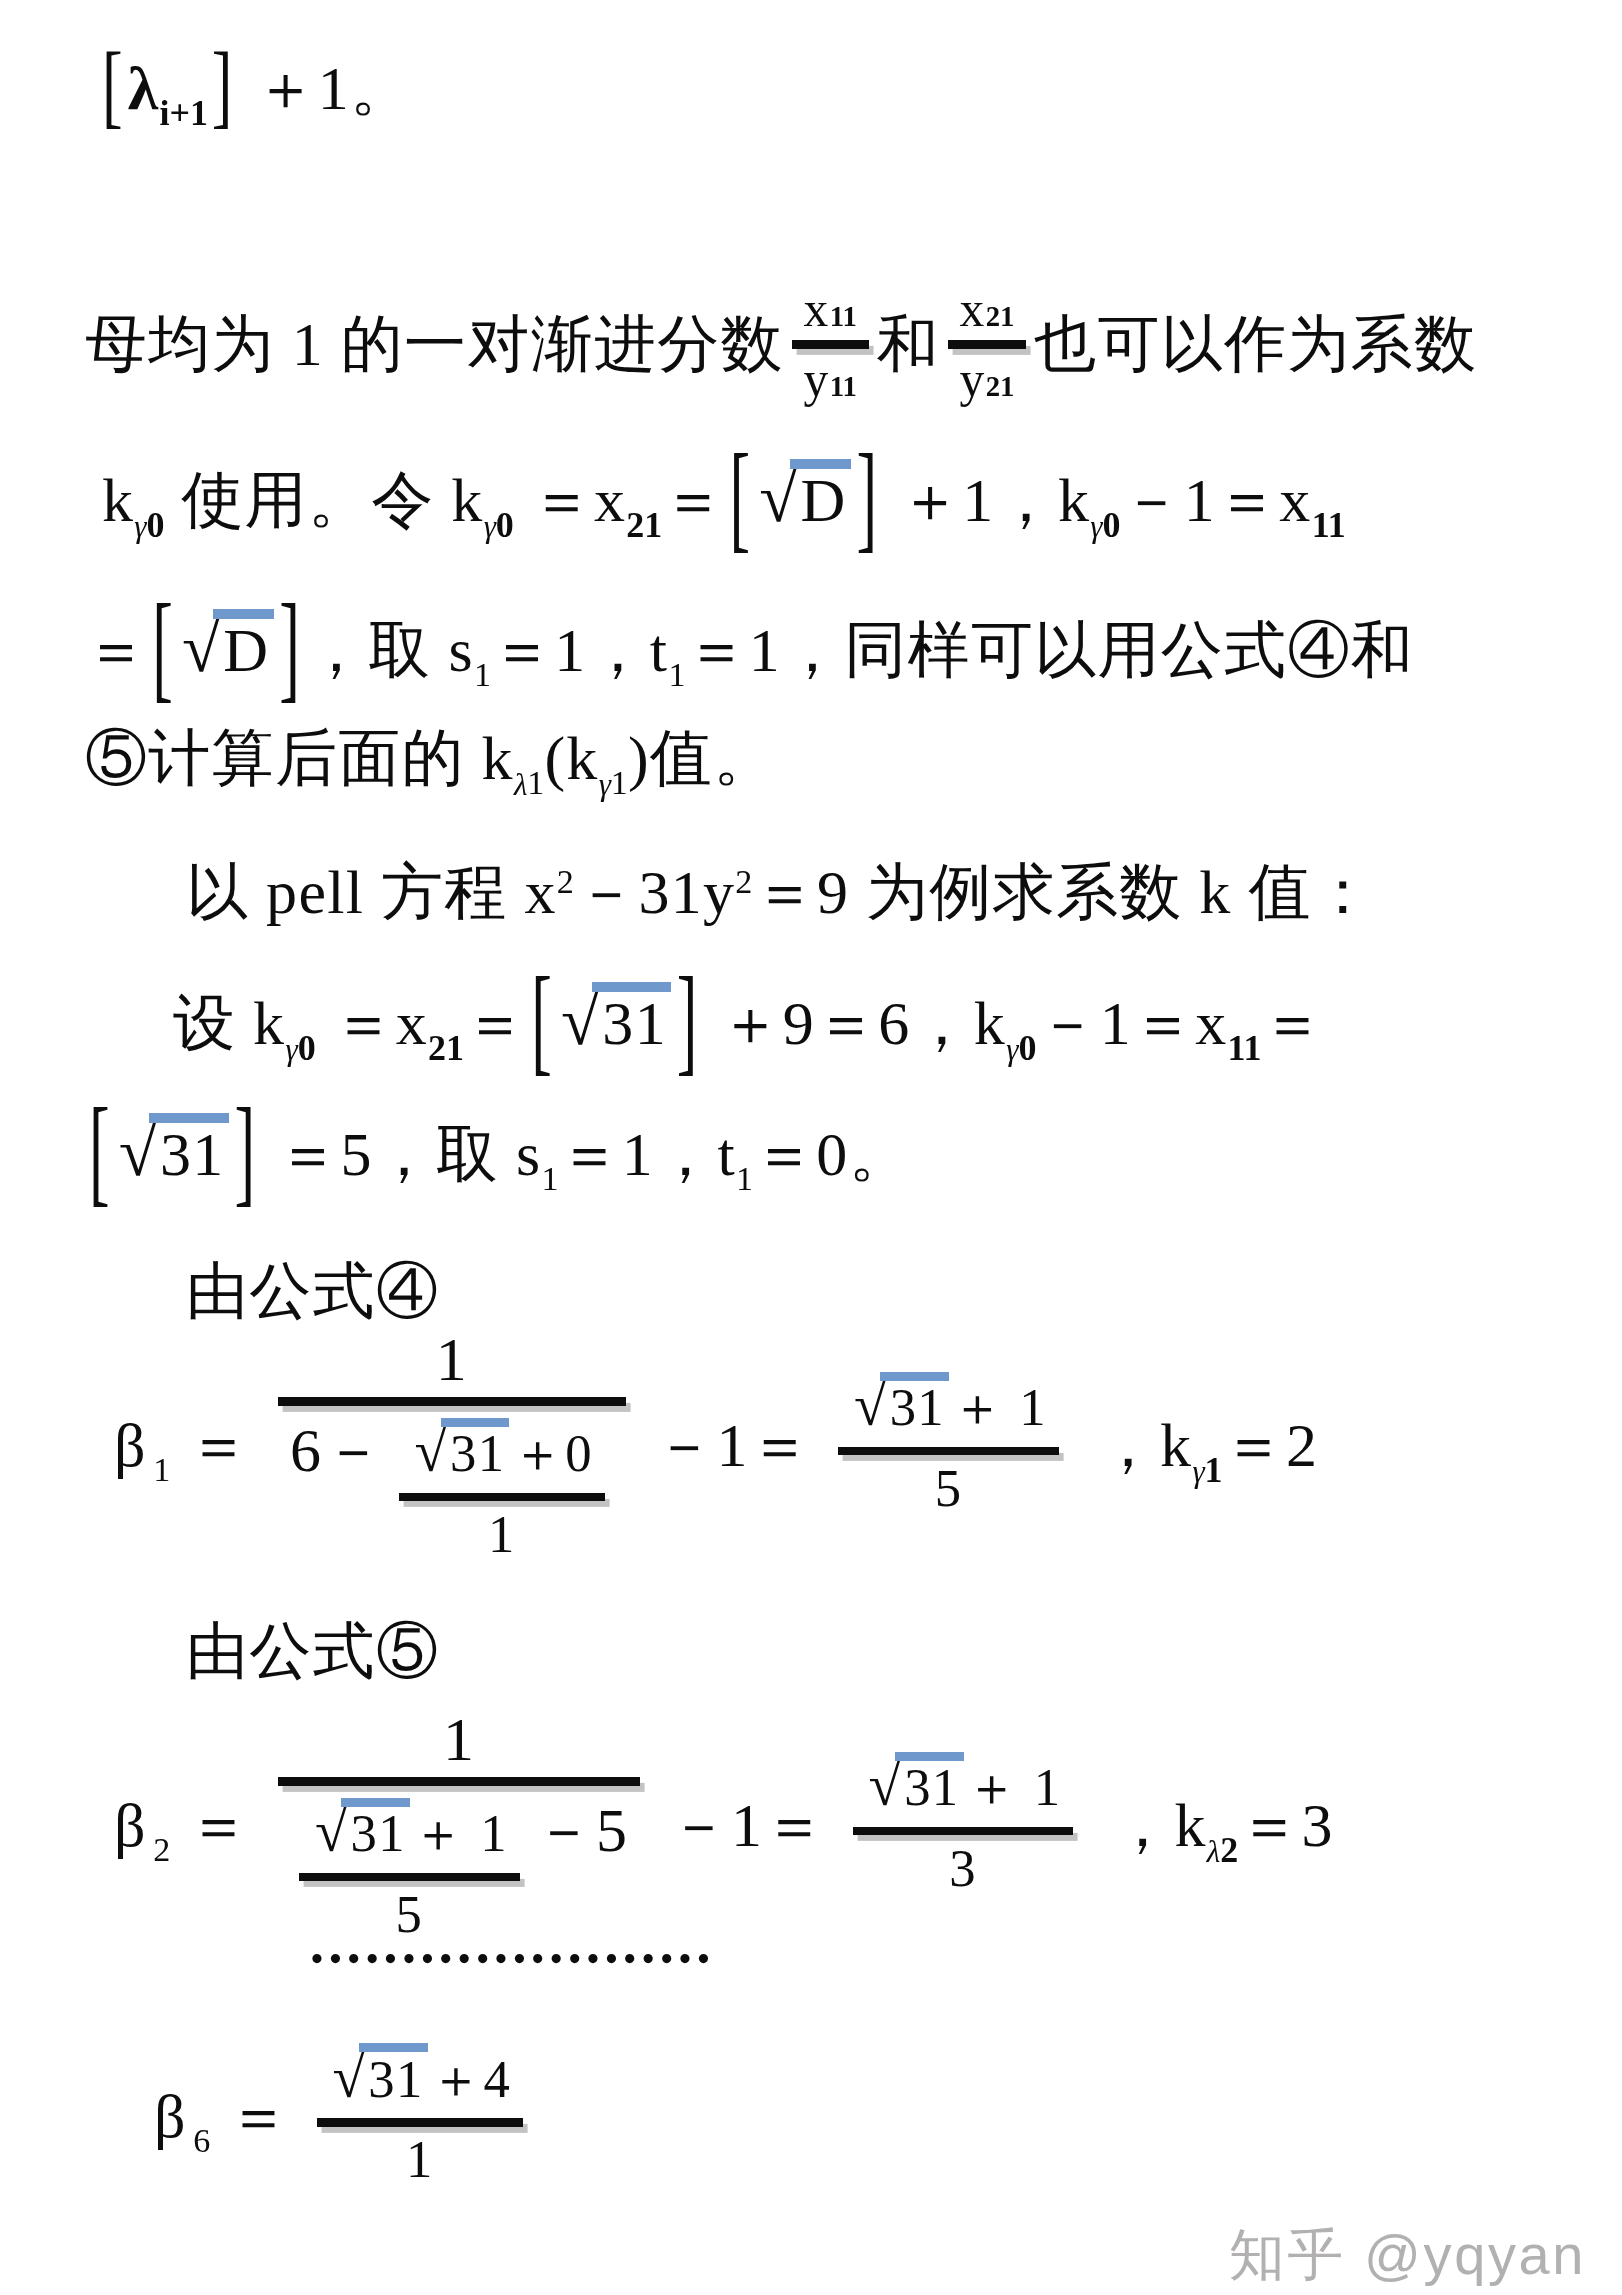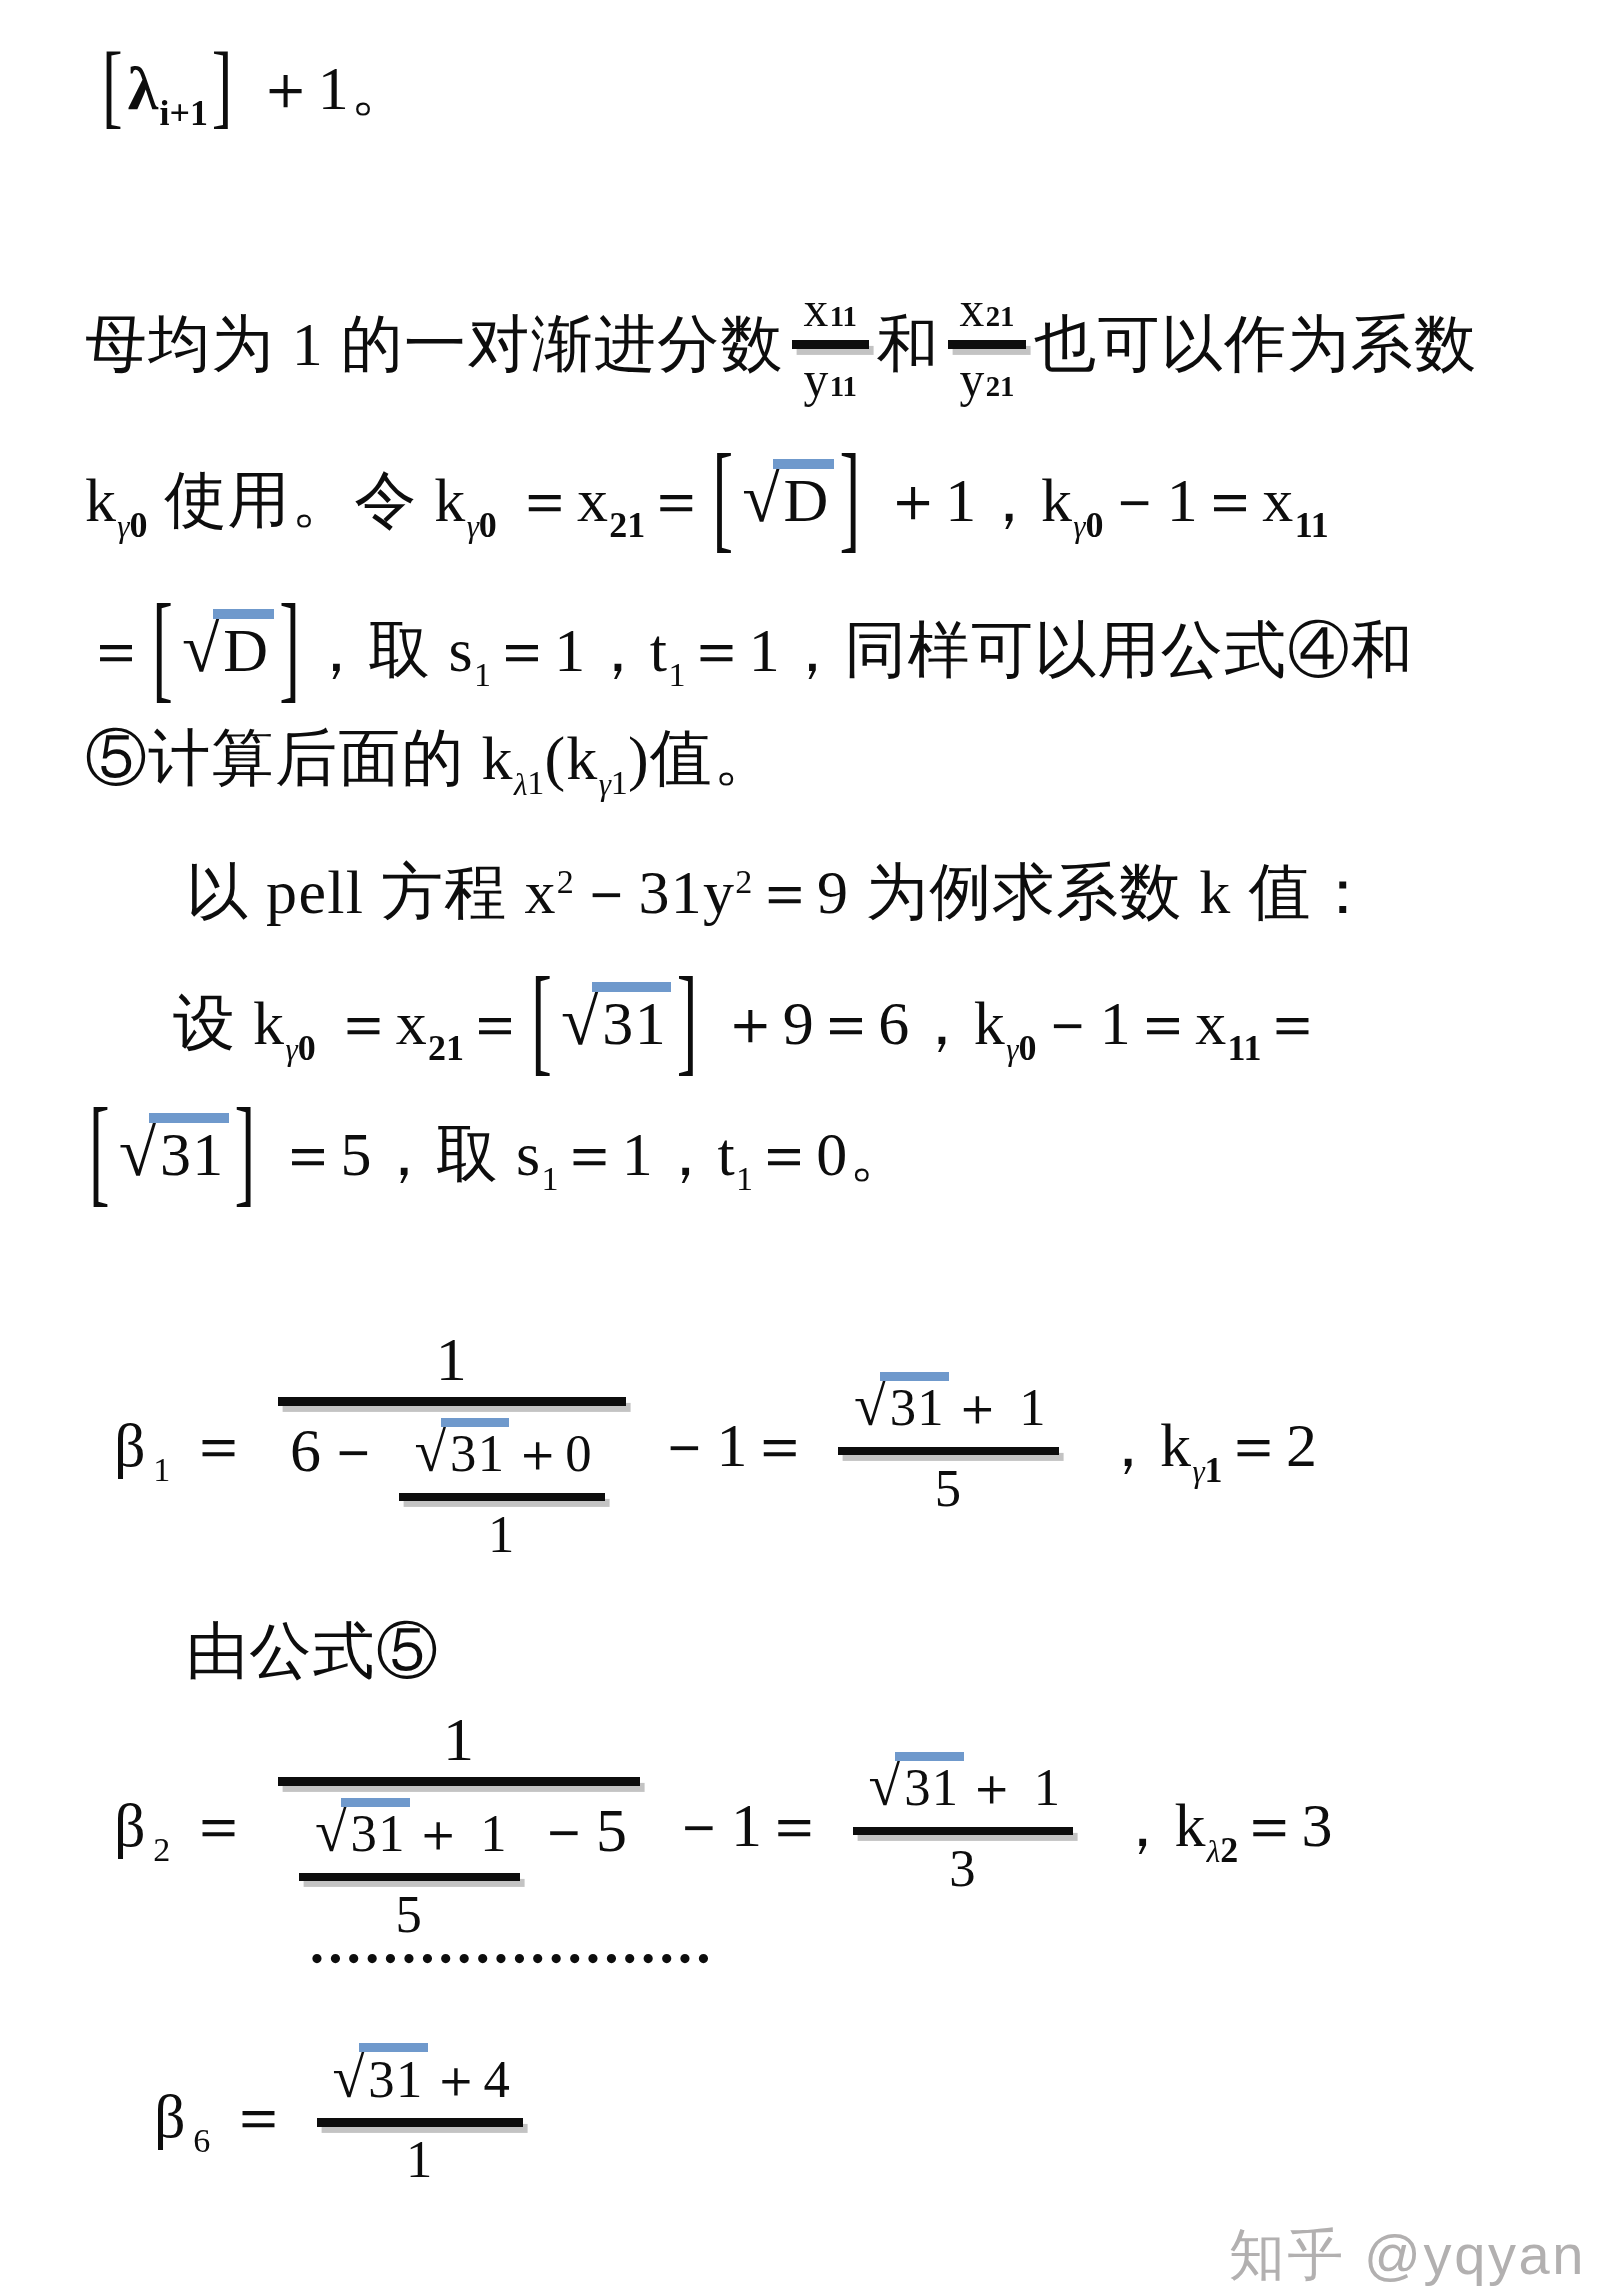--- a/index.html
+++ b/index.html
@@ -69,21 +69,21 @@
         </span>
       <span class="bar"></span>
       <span class="den">
           <span>y</span>
           <sub class="b">21</sub>
         </span>
     </span>
     <span>也可以作为系数</span>
   </div>
 
-  <div class="line" style="top:458px;left:85px">
+  <div class="line" style="top:458px;left:102px">
     <span>k</span><sub class="g">γ</sub><sub class="b">0</sub><span> 使用。令 k</span><sub class="g">γ</sub><sub class="b">0</sub><span> ＝x</span><sub class="b">21</sub><span>＝</span><span class="brkt tall">[</span><span class="sqrt">
         <span class="rsign">√</span>
         <span class="rad"><span class="vinc"></span><span class="rc">D</span></span>
       </span><span class="brkt tall">]</span><span> ＋1，k</span><sub class="g">γ</sub><sub class="b">0</sub><span>－1＝x</span><sub class="b">11</sub>
   </div>
 
   <div class="line" style="top:608px;left:85px">
     <span>＝</span><span class="brkt tall">[</span><span class="sqrt">
         <span class="rsign">√</span>
         <span class="rad"><span class="vinc"></span><span class="rc">D</span></span>
@@ -105,20 +105,21 @@
       </span><span class="brkt tall">]</span><span> ＋9＝6，k</span><sub class="g">γ</sub><sub class="b">0</sub><span>－1＝x</span><sub class="b">11</sub><span>＝</span>
   </div>
 
   <div class="line" style="top:1112px;left:85px">
     <span class="brkt tall">[</span><span class="sqrt">
         <span class="rsign">√</span>
         <span class="rad"><span class="vinc"></span><span class="rc">31</span></span>
       </span><span class="brkt tall">]</span><span> ＝5，取 s</span><sub>1</sub><span>＝1，t</span><sub>1</sub><span>＝0。</span>
   </div>
 
+  <div class="line" style="top:1249px;left:186px">由公式④</div>
 
   <div class="line flexc formula" style="top:1321px;left:114px">
     <span class="bgroup"><span>β</span><sub>1</sub></span>
     <span>＝</span>
     <span class="frac big">
       <span class="num">1</span>
       <span class="bar"></span>
       <span class="den drow">
         <span>6－</span>
         <span class="frac inn">

